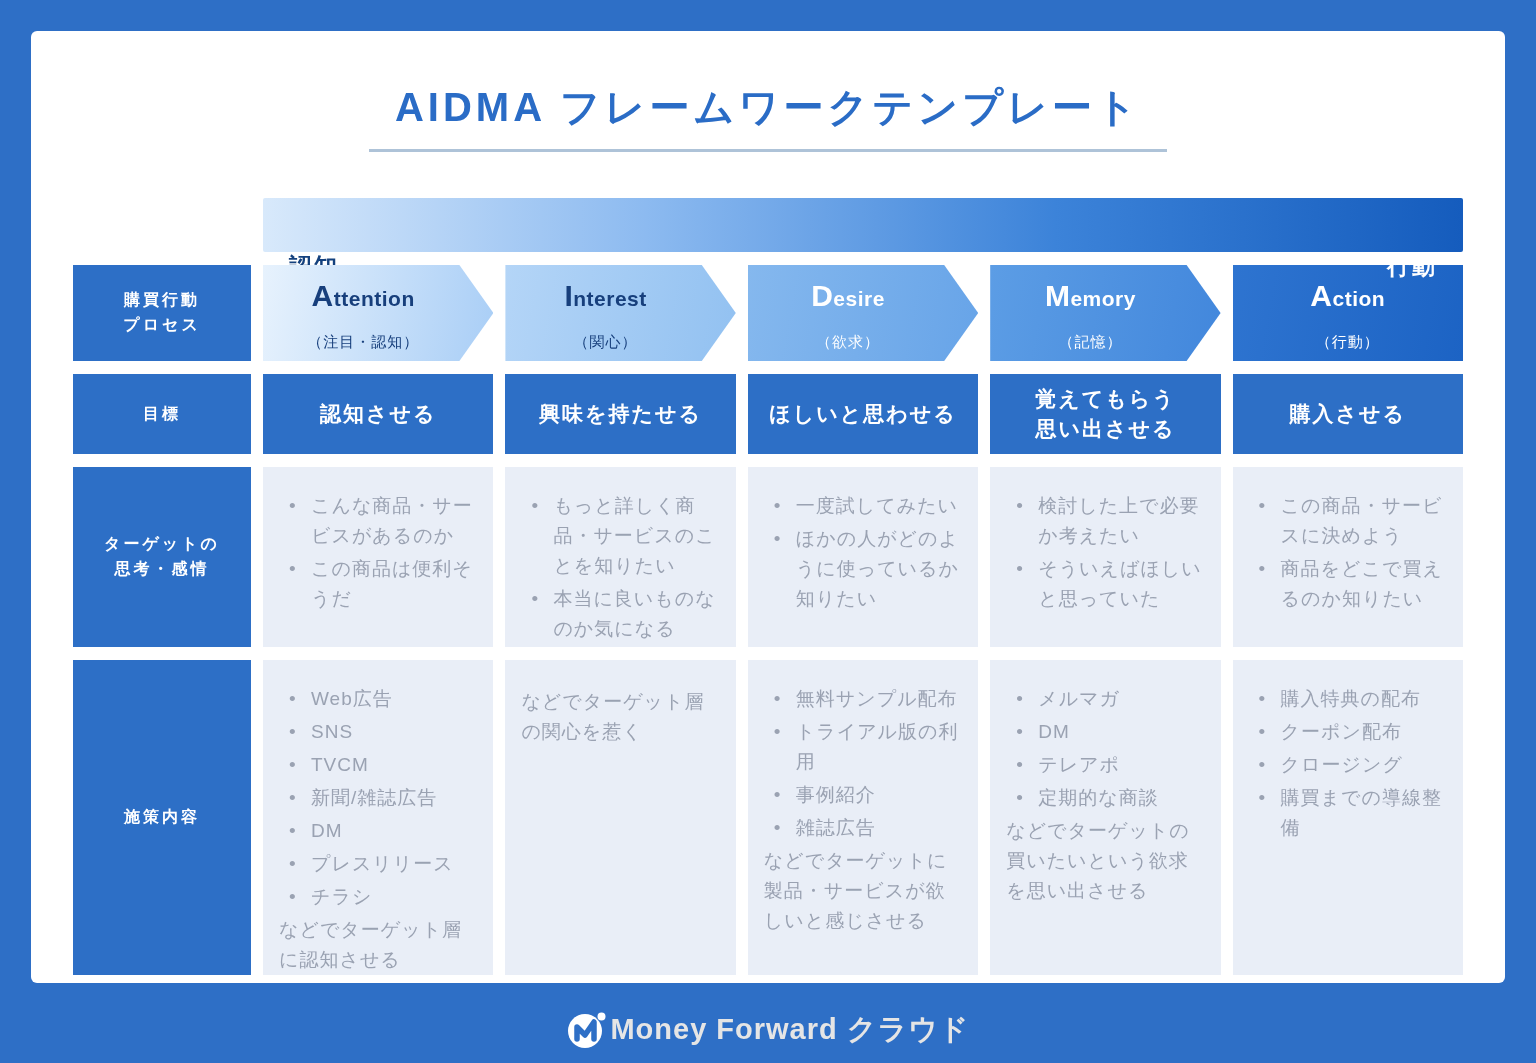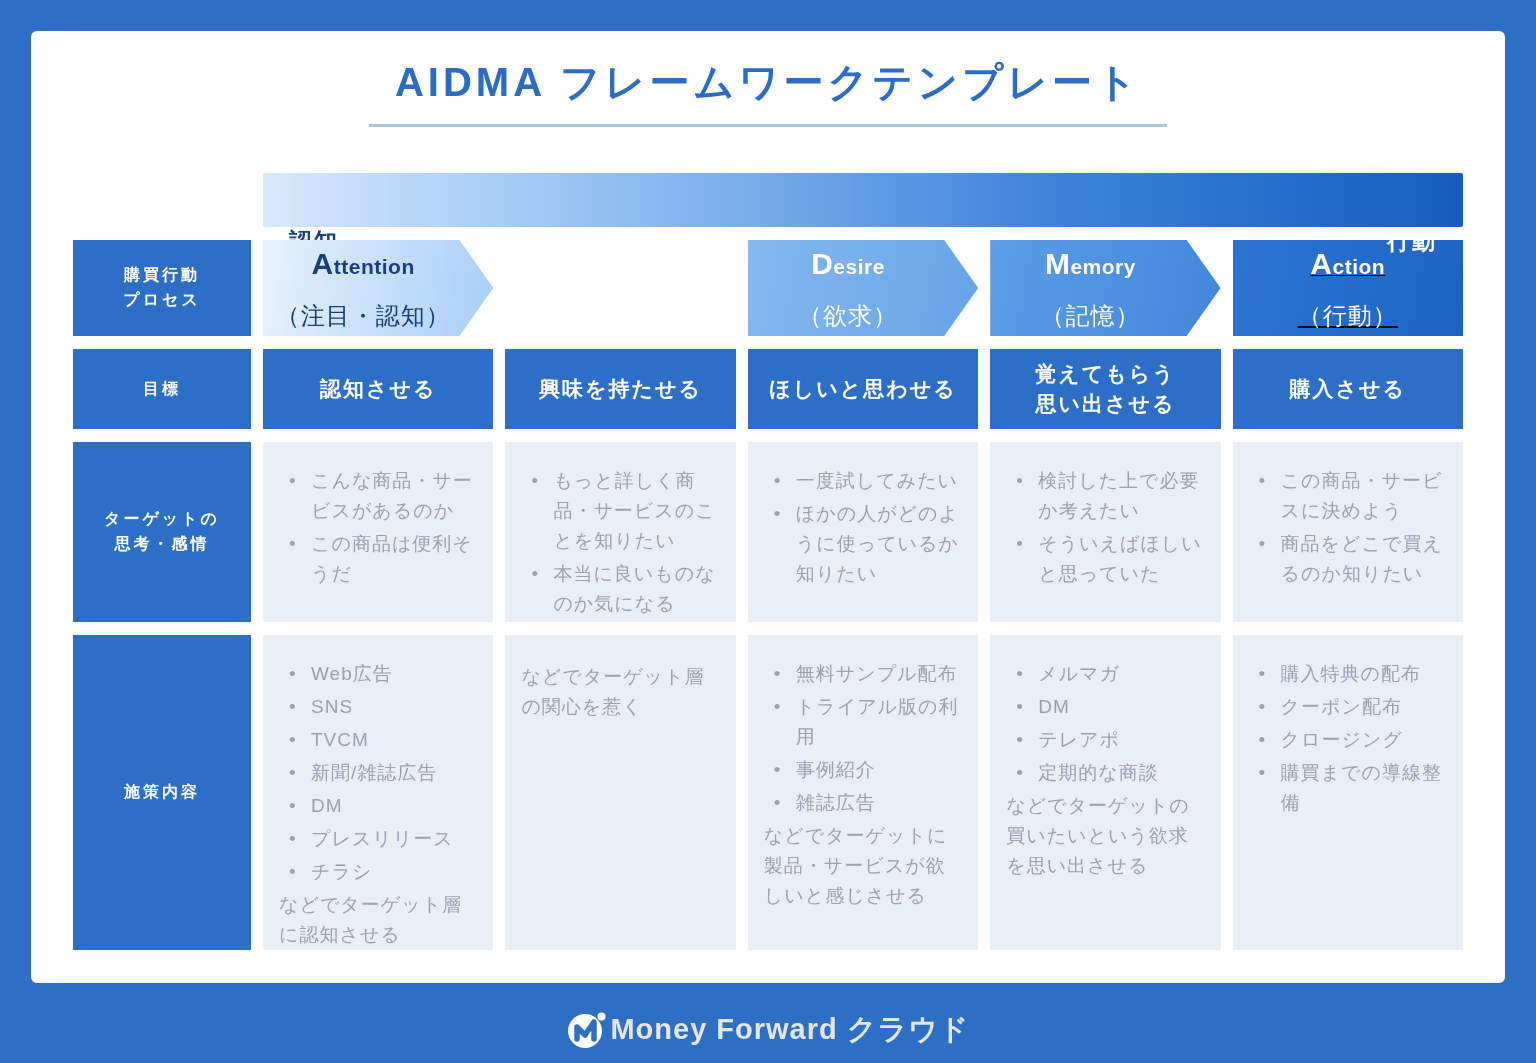--- a/index.html
+++ b/index.html
@@ -7,21 +7,21 @@
     width:1536px;height:1063px;position:relative;
     background:#2e6fc6;
     font-family:"Liberation Sans","DejaVu Sans",sans-serif;
     overflow:hidden;
   }
   .card{
     position:absolute;left:31px;top:31px;width:1474px;height:952px;
     background:#ffffff;border-radius:6px;
   }
   
-  .title-wrap{text-align:center;padding-top:24px;}
+  .title-wrap{text-align:center;padding-top:49px;}
   .title{
     display:inline-block;font-size:40px;font-weight:bold;color:#2a6cc6;
     letter-spacing:4px;padding:0 26px 14px;border-bottom:3px solid #aec3d8;
   }
   
   .grid{
     display:grid;
     grid-template-columns:178px repeat(5,1fr);
     grid-template-rows:54px 96px 80px 180px 315px;
     gap:13px 12px;
@@ -51,27 +51,27 @@
     text-align:center;line-height:1.4;
   }
   .arrow.tip{
     clip-path:polygon(0 0,calc(100% - 34px) 0,100% 50%,calc(100% - 34px) 100%,0 100%);
     padding-right:30px;
   }
   .a1{background:linear-gradient(100deg,#e7f2fd,#a9cef6);}
   .a2{background:linear-gradient(100deg,#b4d5f7,#92c1f1);}
   .a3{background:linear-gradient(100deg,#85b8ee,#67a4e8);}
   .a4{background:linear-gradient(100deg,#5c9de5,#4287dc);}
-  .a5{background:linear-gradient(100deg,#2e74d0,#1c63c4);text-decoration:underline;}
+  .a5{background:linear-gradient(100deg,#2e74d0,#1c63c4);}
   .navy{color:#173f7c;}
   .white{color:#ffffff;}
   .en{font-weight:600;letter-spacing:0.5px;}
   .en .initial{font-size:30px;}
   .en .rest{font-size:21px;}
-  .jp-sub{font-size:24px;letter-spacing:1px;margin-top:14px;text-align:right;}
+  .jp-sub{font-size:15px;letter-spacing:1px;margin-top:14px;text-align:right;}
   
   .goalcell{
     background:#2d6fc6;color:#fff;
     display:flex;flex-direction:column;align-items:center;justify-content:center;
     font-size:21px;font-weight:bold;letter-spacing:2px;line-height:1.45;text-align:center;
   }
   
   .cell{
     background:#e9eef7;color:#9aa2b2;
     font-size:19px;line-height:1.58;letter-spacing:1px;
@@ -105,20 +105,24 @@
       <span class="ac">行動</span>
     </div>
 
     <div class="hbox r2" style="grid-column:1">
       <div>購買行動</div>
       <div>プロセス</div>
     </div>
     <div class="arrow tip a1 r2 c1">
       <div class="en navy"><span class="initial">A</span><span class="rest">ttention</span></div>
       <div class="jp-sub navy">（注目・認知）</div>
+    </div>
+    <div class="arrow tip a2 r2 c2">
+      <div class="en navy"><span class="initial">I</span><span class="rest">nterest</span></div>
+      <div class="jp-sub navy">（関心）</div>
     </div>
     <div class="arrow tip a3 r2 c3">
       <div class="en white"><span class="initial">D</span><span class="rest">esire</span></div>
       <div class="jp-sub white">（欲求）</div>
     </div>
     <div class="arrow tip a4 r2 c4">
       <div class="en white"><span class="initial">M</span><span class="rest">emory</span></div>
       <div class="jp-sub white">（記憶）</div>
     </div>
     <div class="arrow a5 r2 c5">

